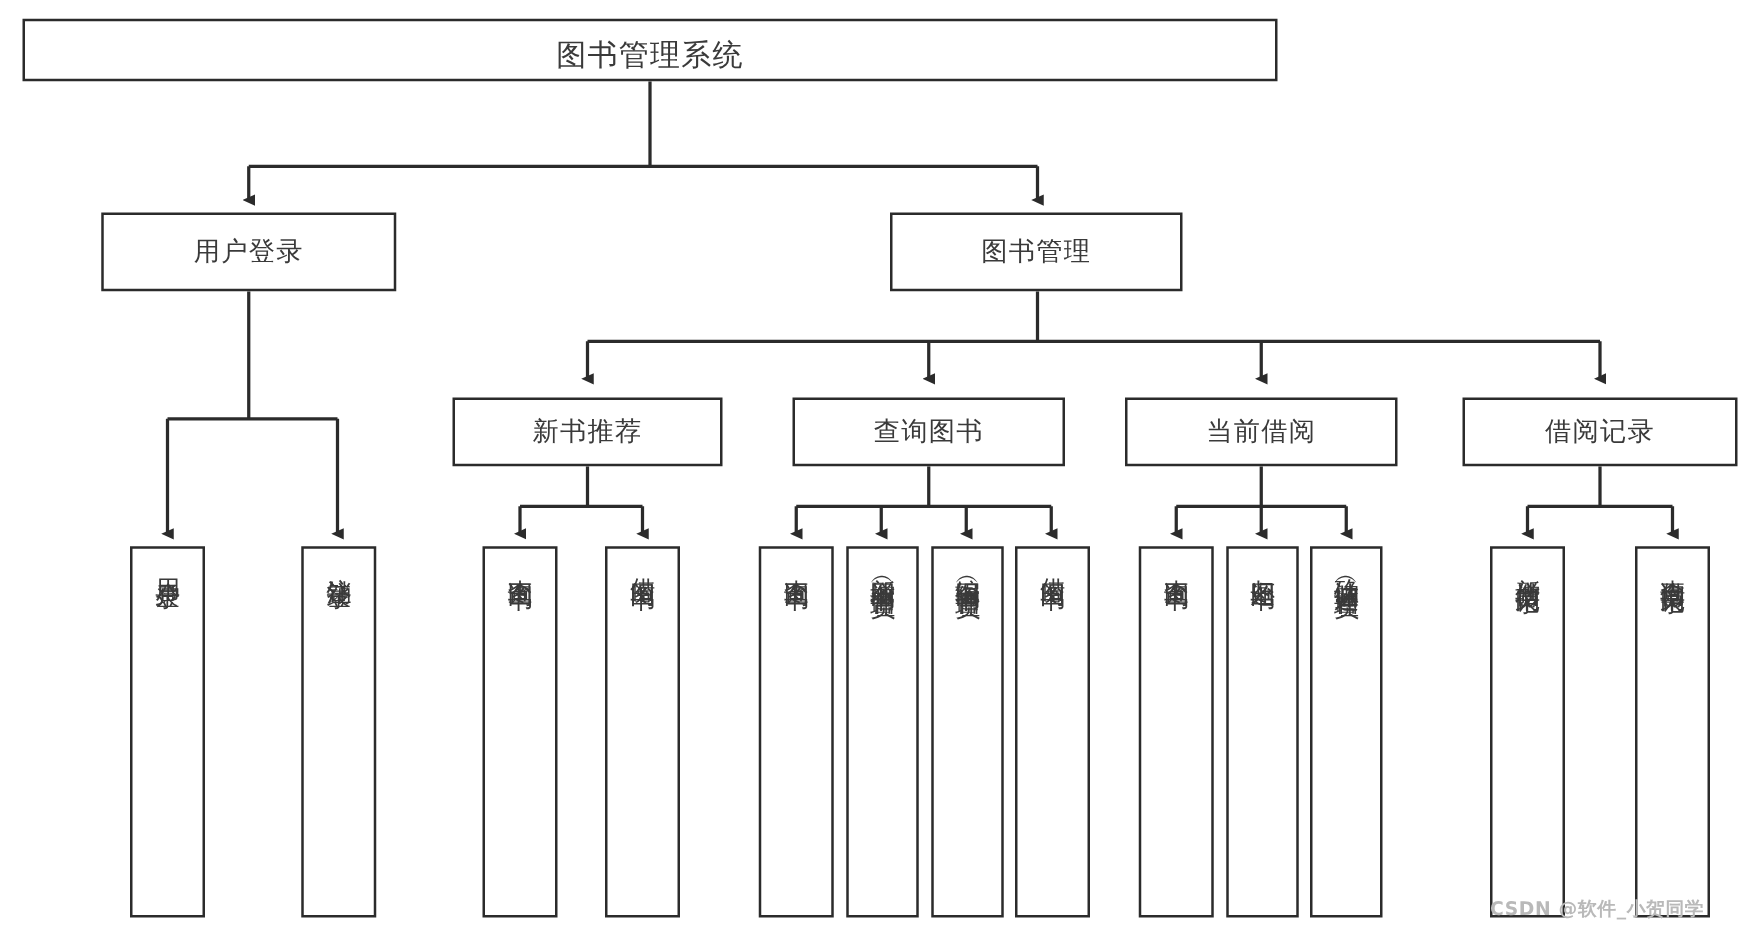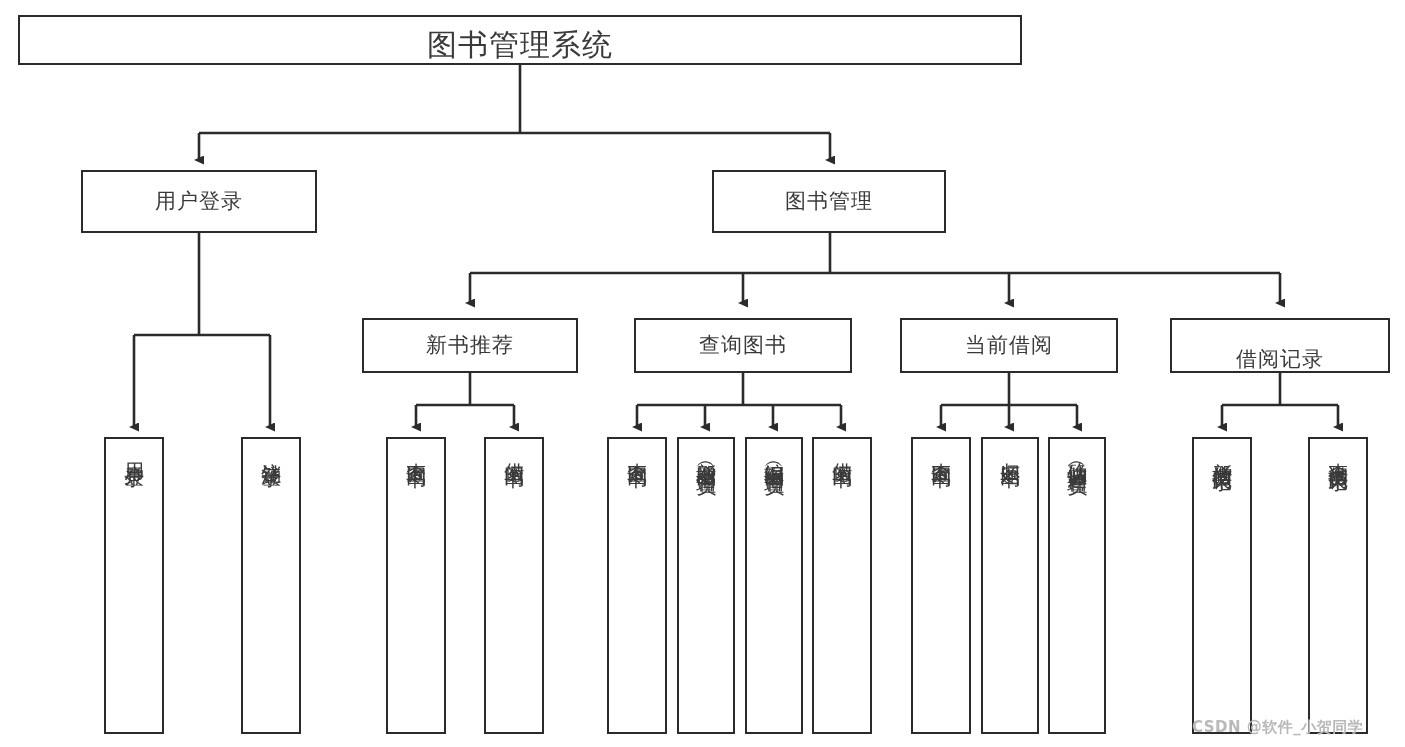--- a/index.html
+++ b/index.html
@@ -24,21 +24,21 @@
     color:#333333;
     z-index:2;
   }
   .node-label{
     font-size:21px;
     line-height:1.15;
     letter-spacing:1px;
     color:#3a3a3a;
     white-space:nowrap;
   }
-  .node.root .node-label{font-size:30px;margin-top:10px;}
+  .node.root .node-label{font-size:24px;margin-top:10px;}
   .node.level2 .node-label,
   .node.level3 .node-label{font-size:21px;}
 
   
   .node.leaf{
     align-items:flex-start;
     justify-content:center;
     padding-top:8px;
   }
   .node.leaf .node-label{
@@ -129,21 +129,21 @@
 
   <div class="node level3" style="left:362px;top:318px;width:216px;height:55px;">
     <span class="node-label">新书推荐</span>
   </div>
   <div class="node level3" style="left:634px;top:318px;width:218px;height:55px;">
     <span class="node-label">查询图书</span>
   </div>
   <div class="node level3" style="left:900px;top:318px;width:218px;height:55px;">
     <span class="node-label">当前借阅</span>
   </div>
-  <div class="node level3" style="left:1170px;top:318px;width:220px;height:55px;align-items:flex-end;">
+  <div class="node level3" style="left:1170px;top:318px;width:220px;height:55px;">
     <span class="node-label">借阅记录</span>
   </div>
 
   <div class="node leaf" style="left:104px;top:437px;width:60px;height:297px;">
     <span class="node-label">用户登录</span>
   </div>
   <div class="node leaf" style="left:241px;top:437px;width:60px;height:297px;">
     <span class="node-label">注销登录</span>
   </div>
 

